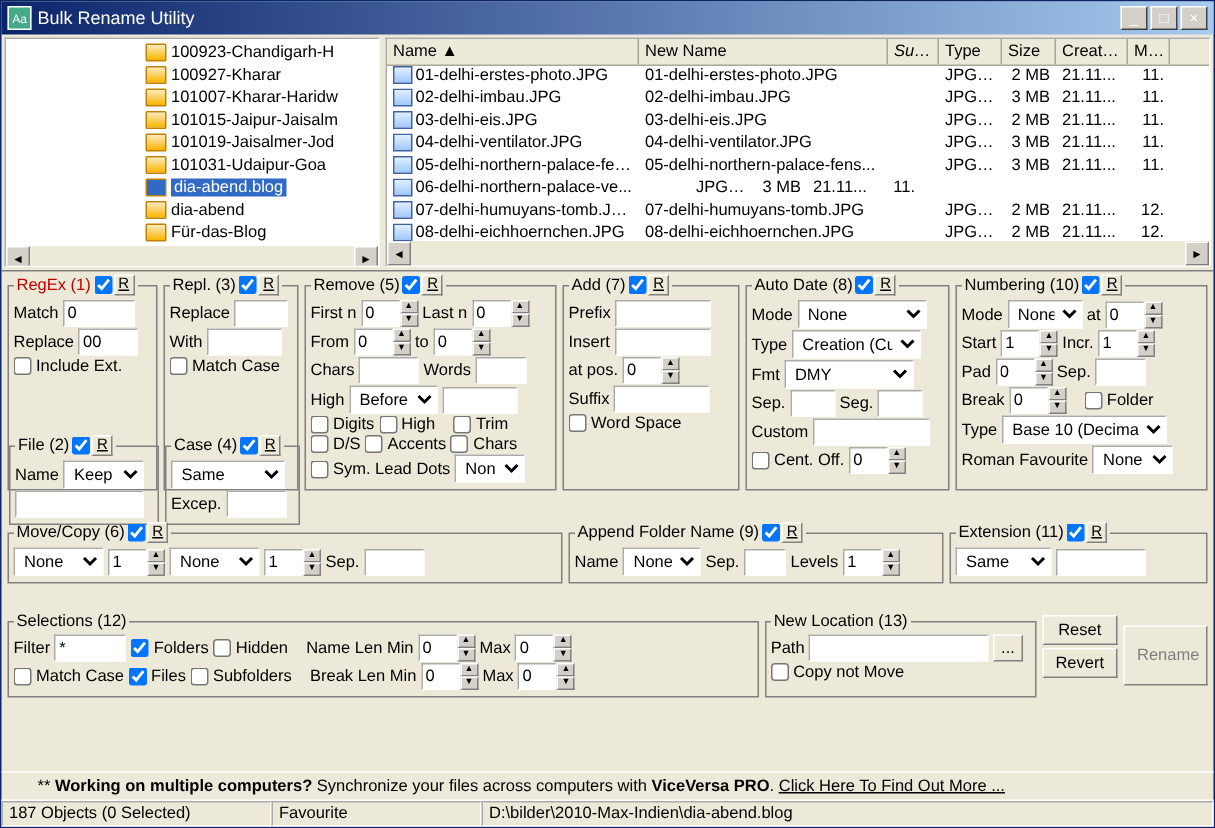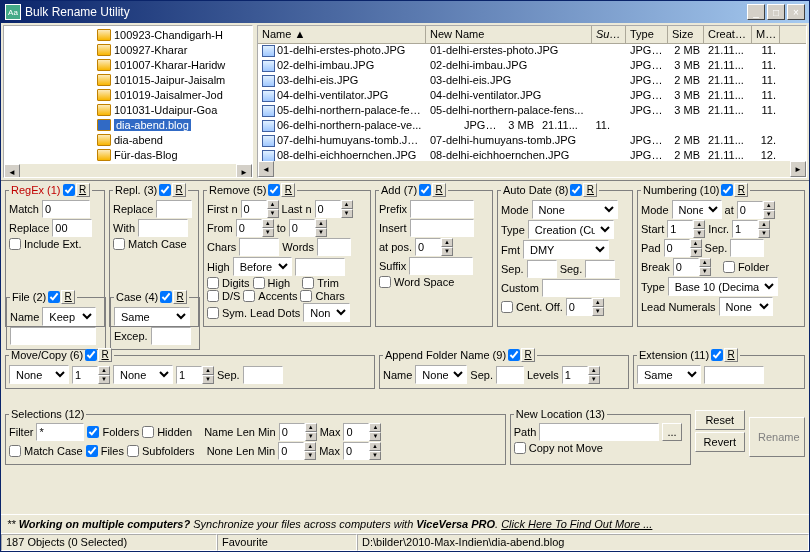--- a/index.html
+++ b/index.html
@@ -40,21 +40,21 @@
 .frow label { font-size: 11px; }
 input[type=text], select { font-size: 11px; height: 18px; border: 1px inset #fff; background: #fff; padding: 0 2px; font-family: inherit; }
 select { height: 19px; }
 input[type=checkbox] { width: 12px; height: 12px; }
 .spin { display: inline-flex; align-items: center; }
 .spin input { width: 26px; text-align: left; }
 .spin-btns { display: flex; flex-direction: column; }
 .spin-btn { width: 12px; height: 9px; background: #d4d0c8; border: 1px solid #fff; border-right-color:#808080; border-bottom-color:#808080; font-size: 6px; line-height: 6px; text-align: center; cursor: pointer; }
 button.small { font-size: 11px; height: 20px; padding: 0 8px; background: #ece9d8; border: 1px solid #fff; border-right-color:#808080; border-bottom-color:#808080; cursor: pointer; }
 button.small:disabled { color: #808080; }
-.ad-line { padding: 3px 6px; font-size: 11px; border-top: 1px solid #fff; font-style: italic; }
+.ad-line { padding: 3px 24px; font-size: 11px; border-top: 1px solid #fff; }
 .ad-line a { color: #000; }
 .statusbar { height: 18px; display: flex; border-top: 1px solid #fff; background: #ece9d8; font-size: 11px; }
 .status-cell { border: 1px inset #fff; padding: 1px 4px; }
 .red { color: #c00000; }
 </style>
 </head>
 <body>
 
 <div class="window">
   <div class="titlebar">
@@ -459,21 +459,21 @@
               <span class="spin-btns">
                 <span class="spin-btn">▲</span>
                 <span class="spin-btn">▼</span>
               </span>
             </span>&nbsp;&nbsp;<input type="checkbox" style=""><label>Folder</label></div>
         <div class="frow">
             <label>Type</label>
             <select style="width:110px"><option>Base 10 (Decimal)</option></select>
           </div>
         <div class="frow">
-            <label>Lead Numerals</label>
+            <label>Roman Favourite</label>
             <select style="width:54px"><option>None</option></select>
           </div>
       </fieldset>
     </div>
 
     <div class="ctrl-row" style="position:absolute; top:290px; left:6px; gap:4px; width:198px;">
       <fieldset style="width:100px">
         <legend>
             <span class="leg-main">File (2)</span>
             <span class="leg-r">
@@ -598,21 +598,21 @@
               <span class="spin-btns">
                 <span class="spin-btn">▲</span>
                 <span class="spin-btn">▼</span>
               </span>
             </span>
         </div>
         <div class="frow">
           <input type="checkbox" style=""><label>Match Case</label>
           <input type="checkbox" checked="" style=""><label>Files</label>
           <input type="checkbox" style=""><label>Subfolders</label>
-          &nbsp;&nbsp;<label>None Len Min</label>
+          &nbsp;&nbsp;<label>Break Len Min</label>
           <span class="spin">
               <input type="text" value="0" style="">
               <span class="spin-btns">
                 <span class="spin-btn">▲</span>
                 <span class="spin-btn">▼</span>
               </span>
             </span>
           <label>Max</label>
           <span class="spin">
               <input type="text" value="0" style="">
@@ -645,17 +645,17 @@
         <button class="small" style="height:40px;width:56px" disabled="">Rename</button>
       </div>
     </div>
   </div>
 
   <div class="ad-line">
     <span>** </span><b>Working on multiple computers?</b><span> Synchronize your files across computers with </span><b>ViceVersa PRO</b>. <a href="#">Click Here To Find Out More ...</a>
   </div>
 
   <div class="statusbar">
-    <div class="status-cell" style="width:216px">187 Objects (0 Selected)</div>
+    <div class="status-cell" style="width:180px">187 Objects (0 Selected)</div>
     <div class="status-cell" style="width:140px">Favourite</div>
     <div class="status-cell" style="flex:1">D:\bilder\2010-Max-Indien\dia-abend.blog</div>
   </div>
 </div>
 
 </body></html>

